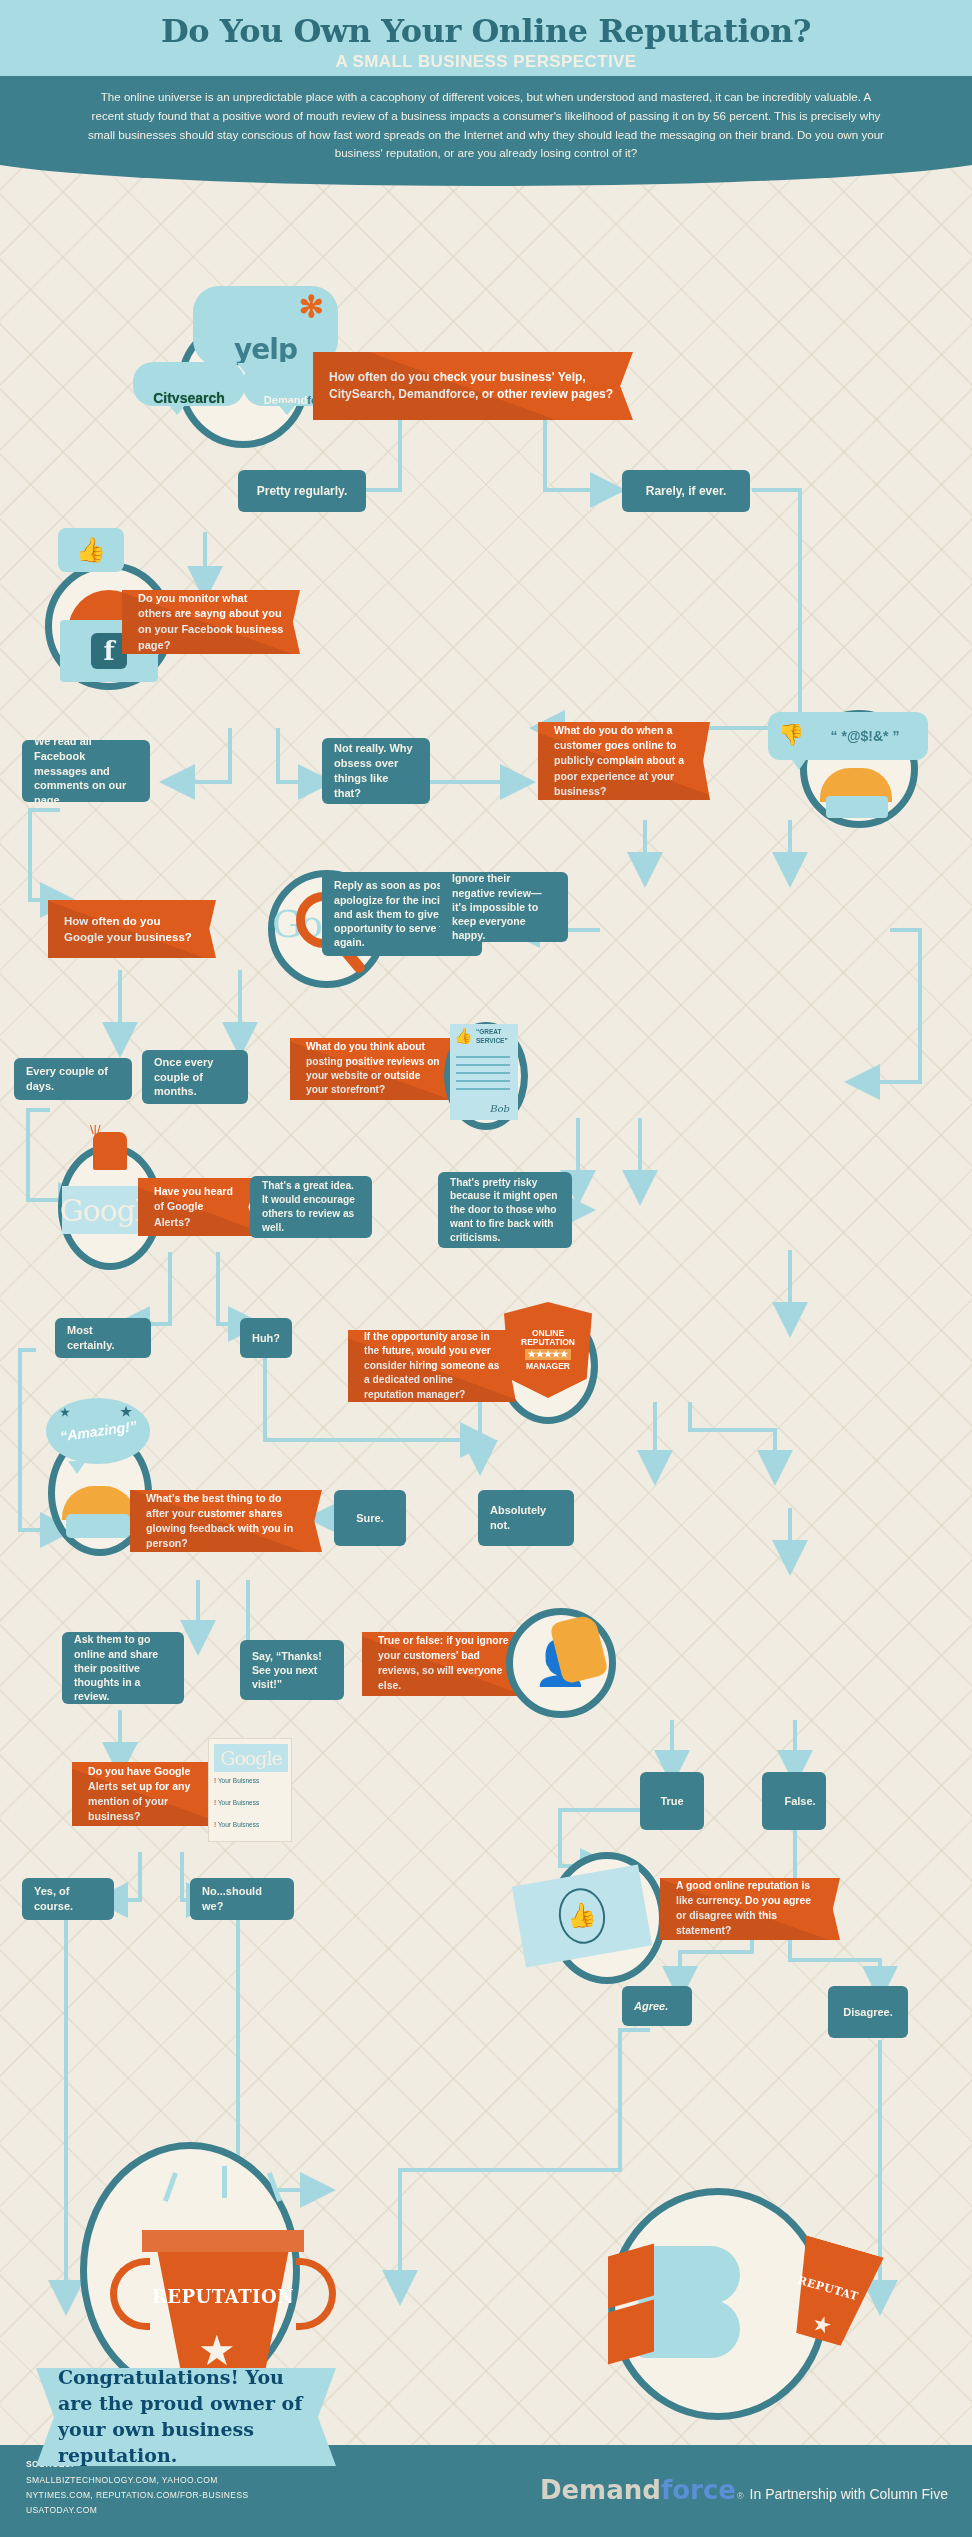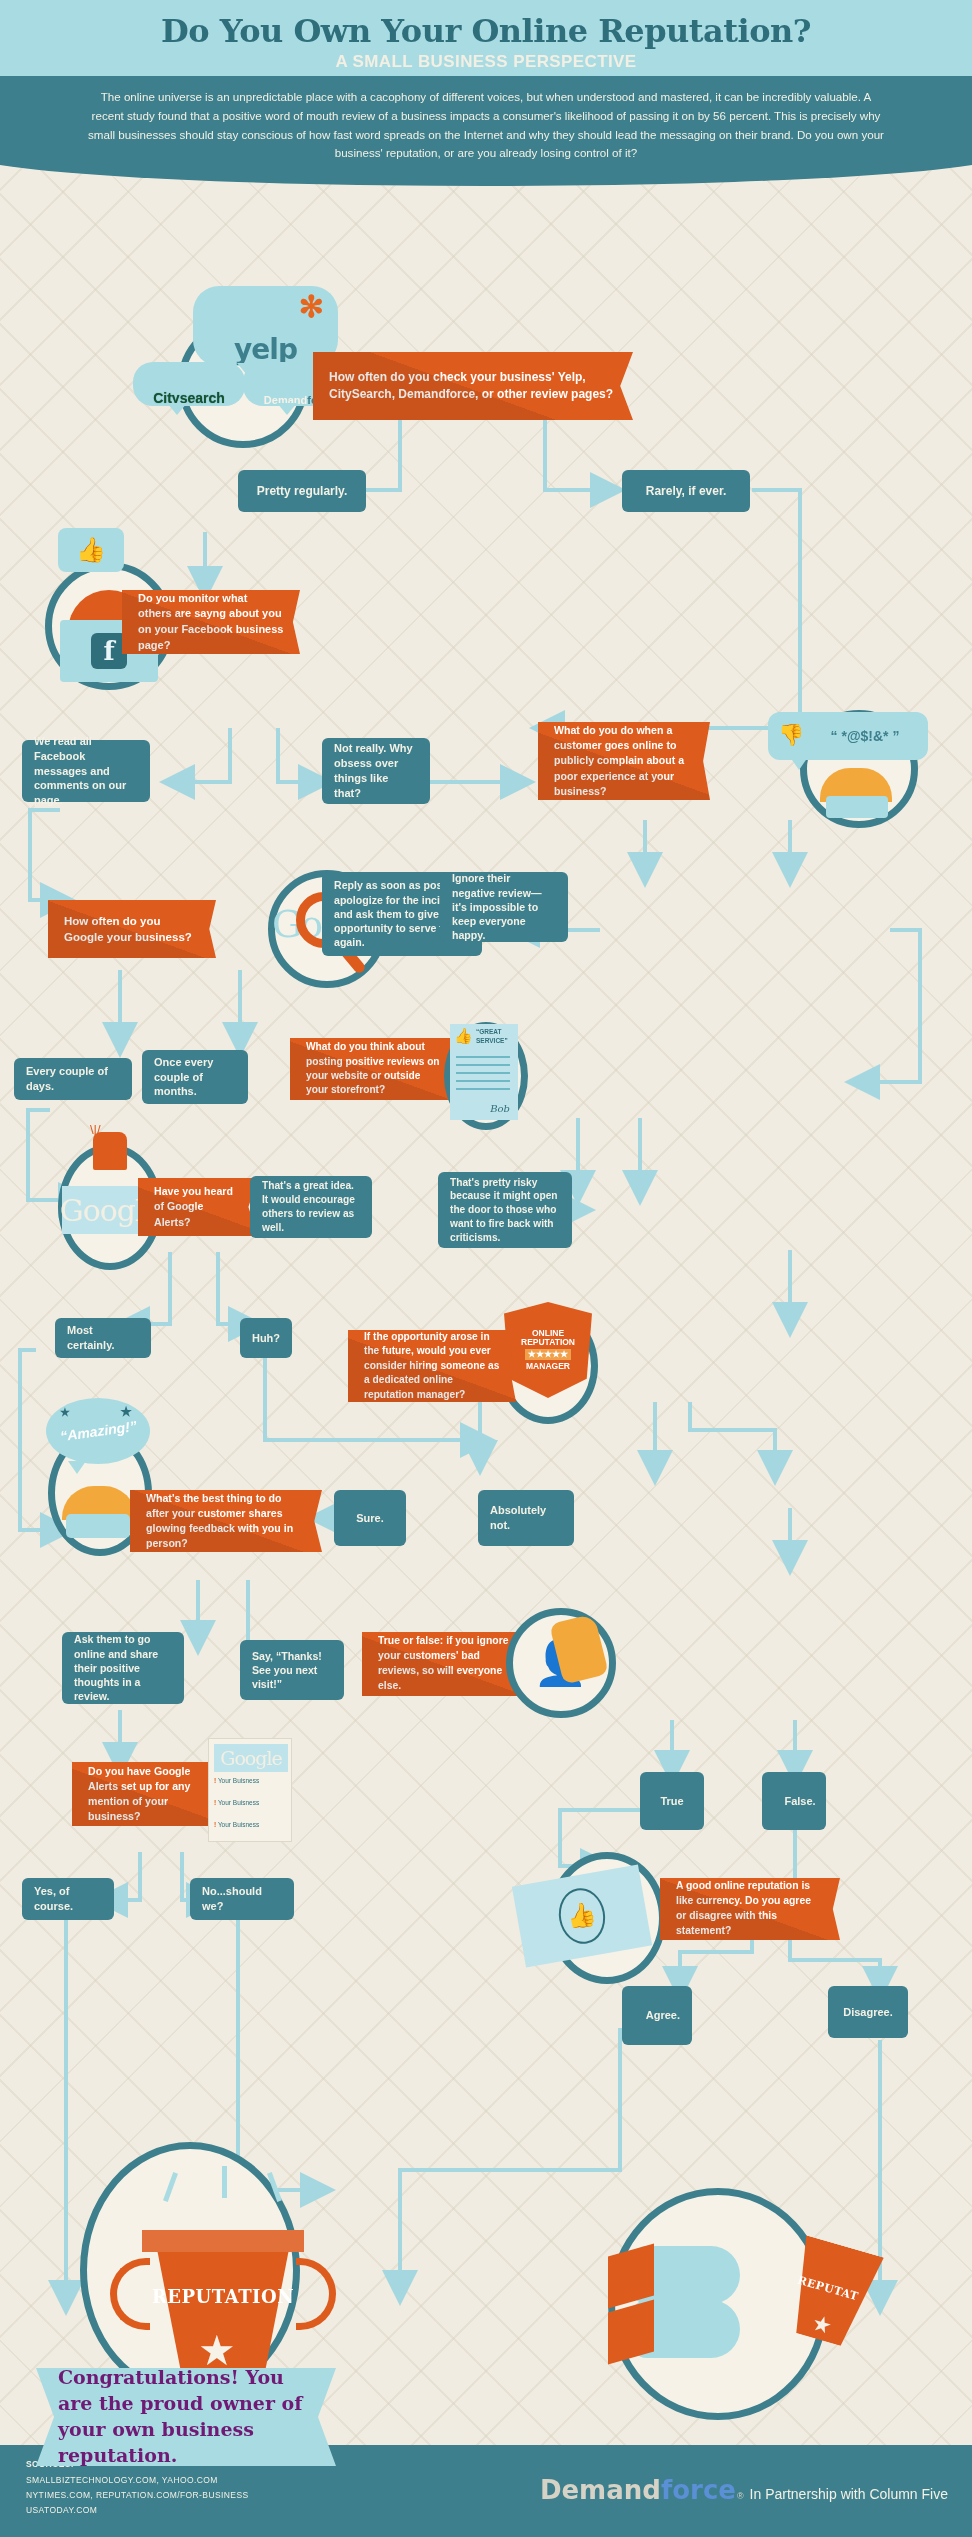--- a/index.html
+++ b/index.html
@@ -63,21 +63,21 @@
   .question::after{
     content:""; position:absolute; right:0; bottom:0;
     width:100%; height:100%;
     background:linear-gradient(200deg, transparent 52%, rgba(0,0,0,.09) 52%);
     pointer-events:none;
   }
   .question.flag-r { clip-path: polygon(0 0, 100% 0, 96% 50%, 100% 100%, 0 100%, 0 50%); }
   .question.tag    { clip-path: polygon(0 0, 100% 0, 92% 50%, 100% 100%, 0 100%); }
 
   .final {
-    background:#a9dbe2; color:#701a75;
+    background:#a9dbe2; color:#0c4a6e;
     font-family:"DejaVu Serif", serif; font-weight:bold;
     font-size:19px; line-height:1.36;
     padding:18px 22px; display:flex; align-items:center;
     clip-path: polygon(0 0, 100% 0, 94% 50%, 100% 100%, 0 100%, 6% 50%);
   }
 
   
   .circ {
     position:absolute; border-radius:50%;
     border:7px solid #3d7f8c; background:#f6f2e7;
@@ -482,21 +482,21 @@
     <span data-name="question-11-label" style="font-size:10.4px;">A good online reputation is like currency. Do you agree or disagree with this statement?</span>
   </div>
 
   <div class="answer" data-name="answer-10a-node" style="position:absolute; left:22px; top:1878px; width:92px; height:42px; justify-content:center;">
     <span data-name="answer-10a-label" style="font-size:11px;">Yes, of course.</span>
   </div>
   <div class="answer" data-name="answer-10b-node" style="position:absolute; left:190px; top:1878px; width:104px; height:42px; justify-content:center;">
     <span data-name="answer-10b-label" style="font-size:11px;">No...should we?</span>
   </div>
 
-  <div class="answer" data-name="answer-11a-node" style="position:absolute; left:622px; top:1986px; width:70px; height:59px; justify-content:flex-end;">
+  <div class="answer" data-name="answer-11a-node" style="position:absolute; left:622px; top:1986px; width:70px; height:40px; justify-content:flex-start;font-style:italic;">
     <span data-name="answer-11a-label" style="font-size:11px;">Agree.</span>
   </div>
   <div class="answer" data-name="answer-11b-node" style="position:absolute; left:828px; top:1986px; width:80px; height:52px; justify-content:center;">
     <span data-name="answer-11b-label" style="font-size:11px;">Disagree.</span>
   </div>
 
   <div class="oval" data-name="winner-trophy-oval-2" style="left:80px; top:2142px; width:220px; height:256px;"></div>
   <div data-name="confetti-icon-1" style="position:absolute;left:168px;top:2172px;width:5px;height:30px;background:#a9dbe2;transform:rotate(20deg);"></div>
   <div data-name="confetti-icon-2" style="position:absolute;left:222px;top:2166px;width:5px;height:32px;background:#a9dbe2;"></div>
   <div data-name="confetti-icon-3" style="position:absolute;left:272px;top:2172px;width:5px;height:30px;background:#a9dbe2;transform:rotate(-20deg);"></div>

